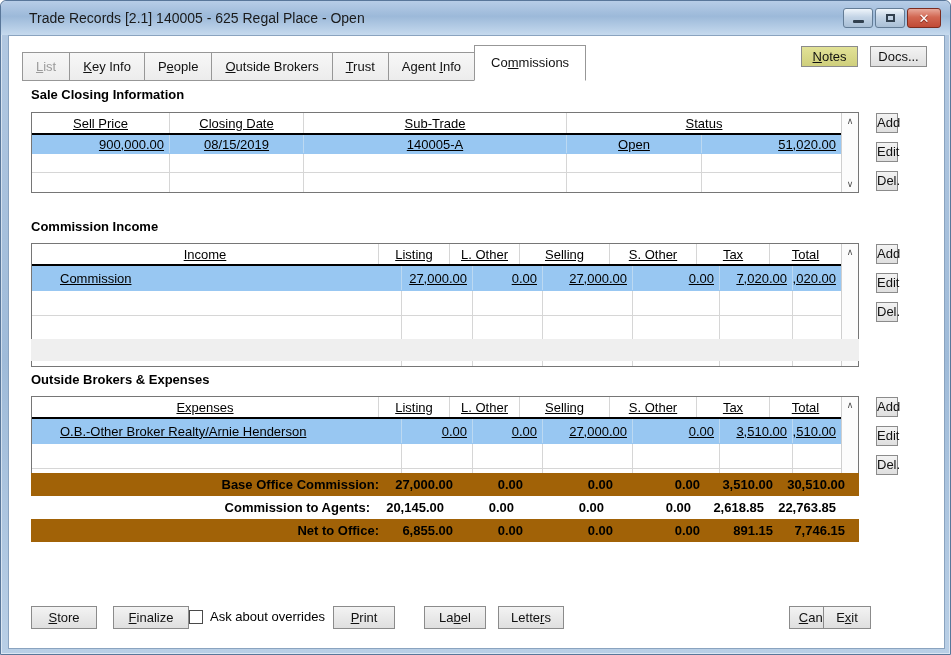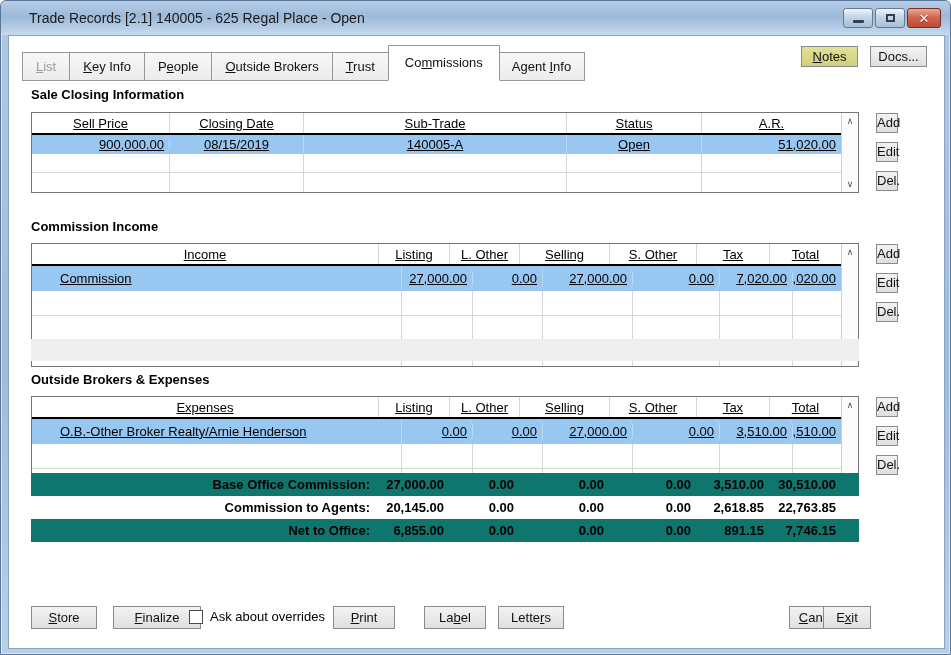--- a/index.html
+++ b/index.html
@@ -50,37 +50,37 @@
   .tbl-main{flex:1;min-width:0;text-decoration:underline;}
   .thead{display:flex;height:22px;border-bottom:2px solid #000;}
   .trow{display:flex;border-bottom:1px solid #d6d6d6;}
   .trow:last-child{border-bottom:none;}
   .r19{height:19px;} .r17{height:25px;padding-left:23px;}
   .trow.sel{background:#98c7f2;border-bottom-color:#98c7f2;}
   .trow.sel .cell{border-right-color:#bcd9f2;}
   .cell{display:flex;align-items:center;padding:0 5px;border-right:1px solid #d6d6d6;
     font-size:13px;color:#000;overflow:hidden;white-space:nowrap;}
   .cell:last-child{border-right:none;flex:1;}
-  .al{justify-content:flex-start;} .ac{justify-content:center;} .ar{justify-content:flex-end;border-radius:7px;}
+  .al{justify-content:flex-start;} .ac{justify-content:center;} .ar{justify-content:flex-end;}
   
   .t1c1{width:138px;} .t1c2{width:134px;} .t1c3{width:263px;} .t1c4{width:135px;} .t1c5{width:140px;}
   
   .t2c1{width:347px;} .t2c2{width:71px;} .t2c3{width:70px;} .t2c4{width:90px;}
   .t2c5{width:87px;} .t2c6{width:73px;} .t2c7{width:72px;}
   
   .tbl-sb{width:17px;border-left:1px solid #cfcfcf;background:#fcfcfc;position:relative;}
   .sb-up,.sb-dn{position:absolute;left:0;right:0;text-align:center;font-size:9px;color:#4c4c4c;cursor:default;}
   .sb-up{top:3px;} .sb-dn{bottom:3px;}
 
   .band{position:absolute;left:22px;top:303px;width:828px;height:22px;background:#efefef;}
 
   
   .sumrow{position:absolute;left:22px;width:828px;height:23px;display:flex;align-items:center;
     font-size:13px;font-weight:bold;color:#000;}
-  .sumrow.stripe{background:#0f766e;}
+  .sumrow.stripe{background:#a16207;justify-content:center;}
   .scell{padding:0 5px;text-align:right;white-space:nowrap;}
   .slabel{width:347px;padding-right:8px;}
 
   
   .cb{position:absolute;left:180px;top:574px;width:14px;height:14px;border:1px solid #4a4a4a;background:#fff;}
   .cb-label{position:absolute;left:201px;top:573px;font-size:13px;color:#000;white-space:nowrap;}
 </style>
 </head>
 <body>
 
@@ -101,36 +101,35 @@
   </div>
 
   <div class="client">
 
     <div class="tabs">
       <div class="tab disabled"><span class="u">L</span><span>ist</span></div>
       <div class="tab"><span class="u">K</span><span>ey Info</span></div>
       <div class="tab"><span>P</span><span class="u">e</span><span>ople</span></div>
       <div class="tab"><span class="u">O</span><span>utside Brokers</span></div>
       <div class="tab"><span class="u">T</span><span>rust</span></div>
+      <div class="tab"><span>Agent </span><span class="u">I</span><span>nfo</span></div>
       <div class="tab active"><span>Co</span><span class="u">m</span><span>missions</span></div>
-      <div class="tab"><span>Agent </span><span class="u">I</span><span>nfo</span></div>
     </div>
 
     <div class="btn notes"><span class="u">N</span><span>otes</span></div>
     <div class="btn docs">Docs...</div>
 
     <div class="sec-title" style="top:51px;">Sale Closing Information</div>
     <div class="tbl" style="top:76px;">
       <div class="tbl-main">
         <div class="thead">
           <div class="cell ac t1c1">Sell Price</div>
           <div class="cell ac t1c2">Closing Date</div>
           <div class="cell ac t1c3">Sub-Trade</div>
           <div class="cell ac t1c4">Status</div>
-          <div class="cell ac t1c5">A.R.</div>
         </div>
         <div class="trow r19 sel">
           <div class="cell ar t1c1">900,000.00</div>
           <div class="cell ac t1c2">08/15/2019</div>
           <div class="cell ac t1c3">140005-A</div>
           <div class="cell ac t1c4">Open</div>
           <div class="cell ar t1c5">51,020.00</div>
         </div>
         <div class="trow r19">
           <div class="cell t1c1"></div>
@@ -287,21 +286,21 @@
       <div class="scell slabel">Net to Office:</div>
       <div class="scell t2c2">6,855.00</div>
       <div class="scell t2c3">0.00</div>
       <div class="scell t2c4">0.00</div>
       <div class="scell t2c5">0.00</div>
       <div class="scell t2c6">891.15</div>
       <div class="scell t2c7">7,746.15</div>
     </div>
 
     <div class="btn bbtn" style="left:22px;width:66px;"><span class="u">S</span><span>tore</span></div>
-    <div class="btn bbtn" style="left:104px;width:88px;"><span class="u">F</span><span>inalize</span></div>
+    <div class="btn bbtn" style="left:104px;width:76px;"><span class="u">F</span><span>inalize</span></div>
     <span class="cb"></span>
     <span class="cb-label">Ask about overrides</span>
     <div class="btn bbtn" style="left:324px;width:62px;"><span class="u">P</span><span>rint</span></div>
     <div class="btn bbtn" style="left:415px;width:62px;text-align:center;"><span>La</span><span class="u">b</span><span>el</span></div>
     <div class="btn bbtn" style="left:489px;width:66px;"><span>Lette</span><span class="u">r</span><span>s</span></div>
     <div class="btn bbtn" style="left:780px;width:60px;"><span class="u">C</span><span>ancel</span></div>
     <div class="btn bbtn" style="left:814px;width:48px;"><span>E</span><span class="u">x</span><span>it</span></div>
 
   </div>
 </div>

